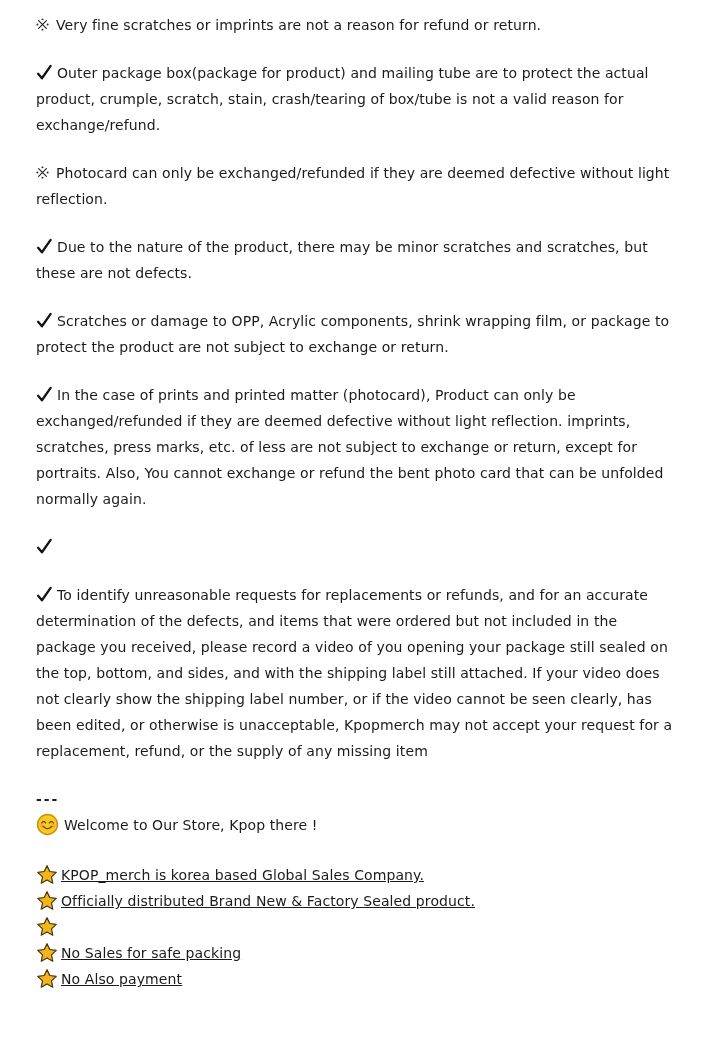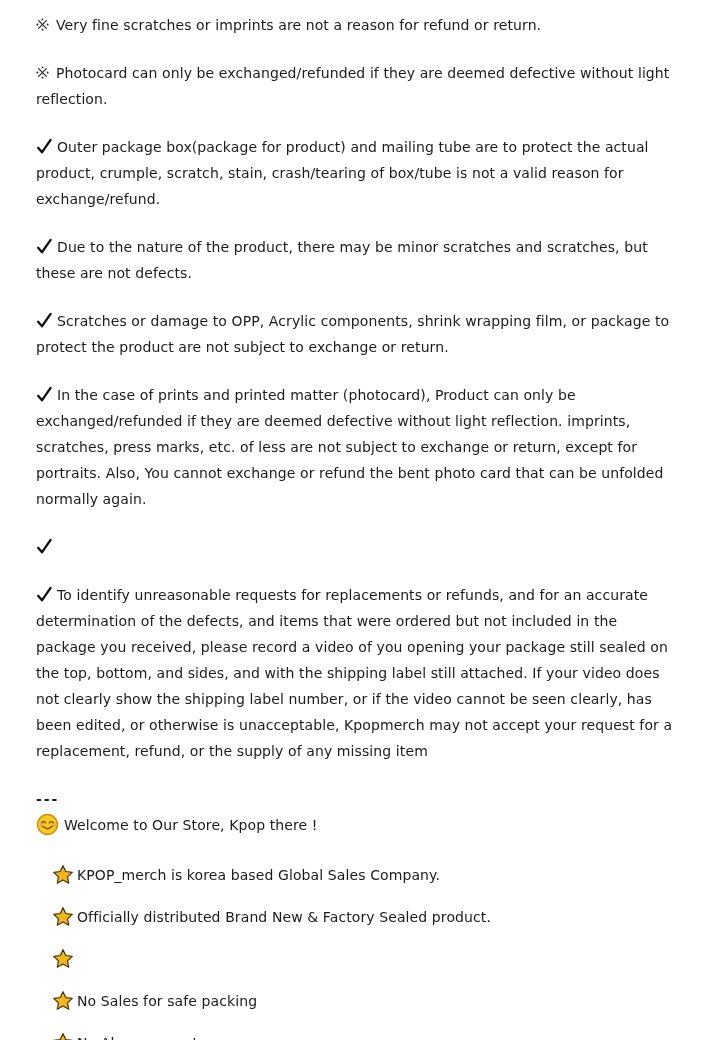--- a/index.html
+++ b/index.html
@@ -21,21 +21,21 @@
     padding: 12px 46px 0 36px;
   }
   .para { margin: 0 0 22px 0; }
   .icon { display: inline-block; vertical-align: -2px; margin-right: 7px; }
   .icon-ref    { width: 13px; height: 13px; vertical-align: -1px; }
   .icon-check  { width: 17px; height: 17px; vertical-align: -3px; margin-right: 4px; }
   .icon-smiley { width: 23px; height: 23px; vertical-align: -6px; margin-right: 5px; }
   .icon-star   { width: 22px; height: 22px; vertical-align: -6px; margin-right: 3px; }
   .divider { margin: 0; letter-spacing: 2px; font-weight: bold; }
   .welcome-line { margin: 0 0 24px 0; }
-  .highlight-line { margin: 16px; }
+  .highlight-line { margin: 0; text-decoration: underline; }
   .svg-defs { position: absolute; width: 0; height: 0; overflow: hidden; }
 </style>
 </head>
 <body style="background: rgb(255, 255, 255); color: rgb(27, 27, 27);">
 
 <svg class="svg-defs" aria-hidden="true">
   <defs>
     <symbol id="sym-ref" viewBox="0 0 20 20">
       <g stroke="#2a2a2a" stroke-width="1.9" stroke-linecap="round">
         <line x1="4" y1="4" x2="16" y2="16"></line>
@@ -69,29 +69,29 @@
 
 <div class="page">
 
   <p class="para">
     <svg class="icon icon-ref">
         <use href="#sym-ref"></use>
       </svg><span>Very fine scratches or imprints are not a reason for refund or return.</span>
   </p>
 
   <p class="para">
+    <svg class="icon icon-check">
+        <use href="#sym-check"></use>
+      </svg><span>Outer package box(package for product) and mailing tube are to protect the actual product, crumple, scratch, stain, crash/tearing of box/tube is not a valid reason for exchange/refund.</span>
+  </p>
+
+  <p class="para">
     <svg class="icon icon-ref">
         <use href="#sym-ref"></use>
       </svg><span>Photocard can only be exchanged/refunded if they are deemed defective without light reflection.</span>
-  </p>
-
-  <p class="para">
-    <svg class="icon icon-check">
-        <use href="#sym-check"></use>
-      </svg><span>Outer package box(package for product) and mailing tube are to protect the actual product, crumple, scratch, stain, crash/tearing of box/tube is not a valid reason for exchange/refund.</span>
   </p>
 
   <p class="para">
     <svg class="icon icon-check">
         <use href="#sym-check"></use>
       </svg><span>Due to the nature of the product, there may be minor scratches and scratches, but these are not defects.</span>
   </p>
 
   <p class="para">
     <svg class="icon icon-check">

